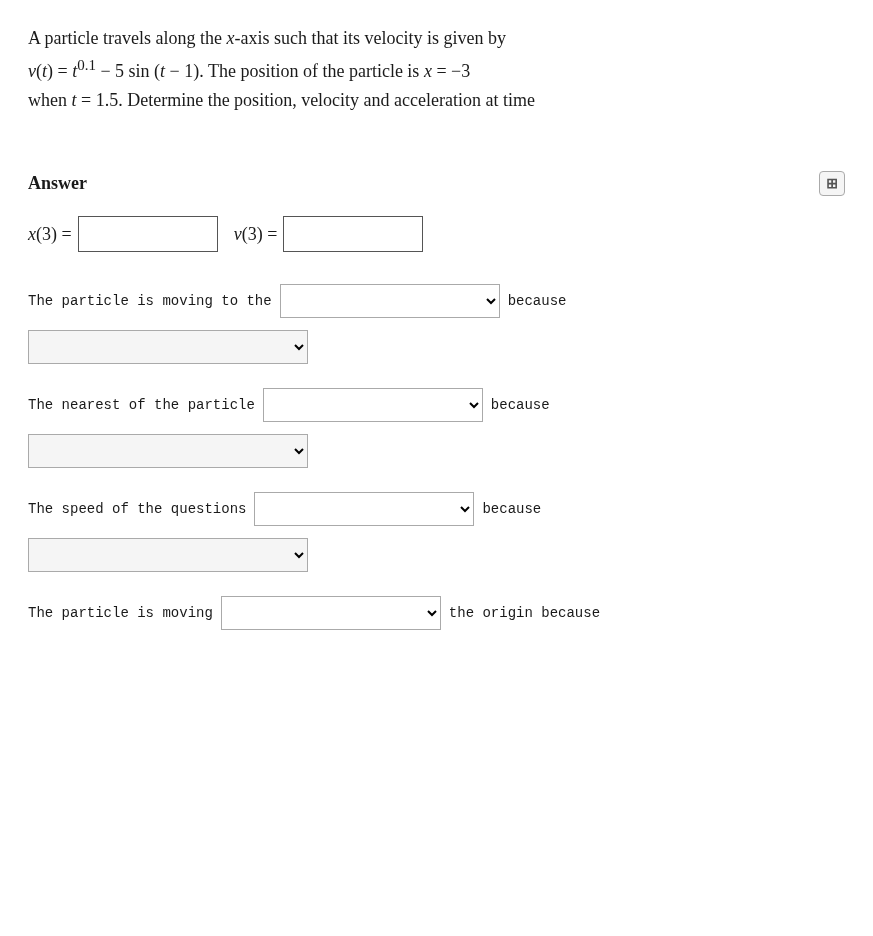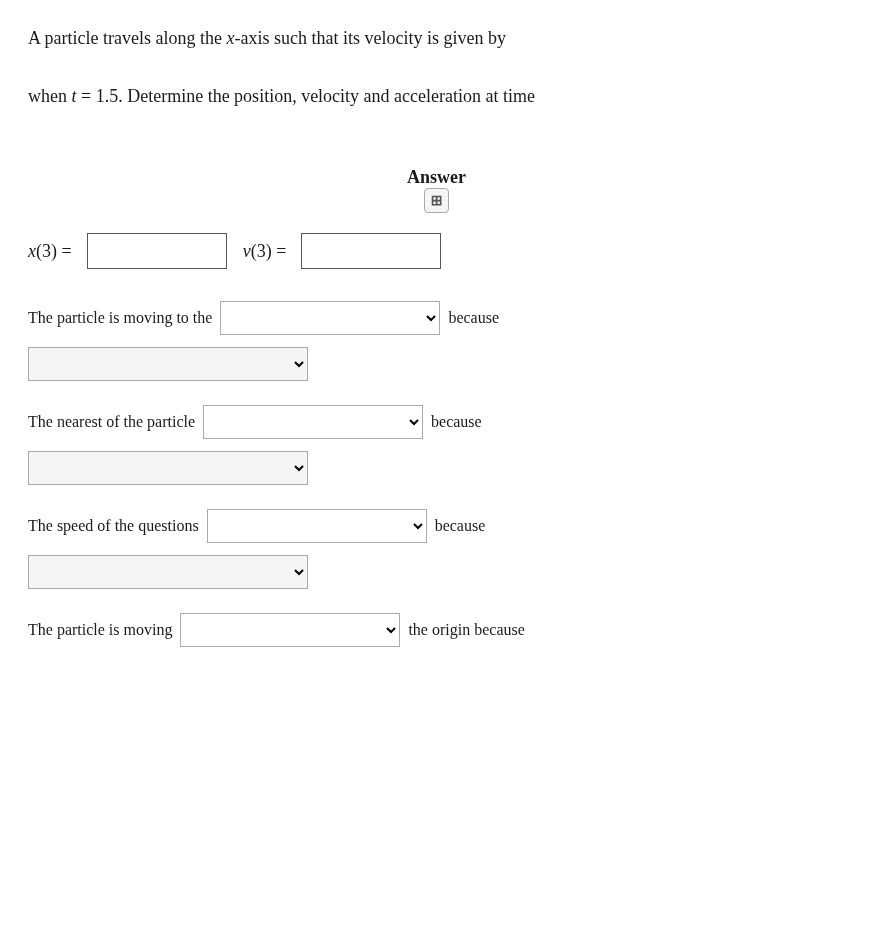--- a/index.html
+++ b/index.html
@@ -28,21 +28,20 @@
       margin-top: 10px;
     }
 
     .answer-label {
       font-weight: bold;
       font-size: 18px;
       margin-bottom: 20px;
       display: flex;
       justify-content: space-between;
       align-items: center;
-      flex-direction: column;
     }
 
     .keyboard-icon {
       border: 1px solid #aaa;
       border-radius: 4px;
       padding: 3px 6px;
       font-size: 14px;
       color: #555;
       background: #f5f5f5;
     }
@@ -51,21 +50,21 @@
       display: flex;
       align-items: center;
       gap: 16px;
       margin-bottom: 32px;
       flex-wrap: wrap;
     }
 
     .answer-item {
       display: flex;
       align-items: center;
-      gap: 15px;
+      gap: 6px;
     }
 
     .answer-item .label {
       font-size: 18px;
       white-space: nowrap;
     }
 
     .answer-input {
       border: 1.5px solid #555;
       width: 140px;
@@ -82,22 +81,23 @@
 
     .sentence-line {
       display: flex;
       align-items: center;
       gap: 8px;
       flex-wrap: wrap;
       margin-bottom: 8px;
     }
 
     .sentence-text {
-      font-size: 16px;
+      font-size: 14px;
       white-space: nowrap;
+      font-family: Liberation Mono, monospace;
     }
 
     .dropdown-select {
       border: 1.5px solid #aaa;
       background: #fff;
       height: 34px;
       font-size: 16px;
       padding: 0 6px;
       min-width: 160px;
       outline: none;
@@ -127,21 +127,21 @@
       margin-top: 4px;
     }
 
     .italic { font-style: italic; }
   </style>
 </head>
 <body>
 
 <div class="problem-text">
   <span>A particle travels along the <span class="italic">x</span>-axis such that its velocity is given by</span><br>
-  <br>
+  <span><span class="italic">v</span>(<span class="italic">t</span>) = <span class="italic">t</span><sup>0.1</sup> − 5 sin (<span class="italic">t</span> − 1). The position of the particle is <span class="italic">x</span> = −3</span><br>
   <span>when <span class="italic">t</span> = 1.5. Determine the position, velocity and acceleration at time</span><br>
   <br>
 </div>
 
 <div class="answer-section">
   <div class="answer-label">
     <span>Answer</span>
     <span class="keyboard-icon">⊞</span>
   </div>
 

